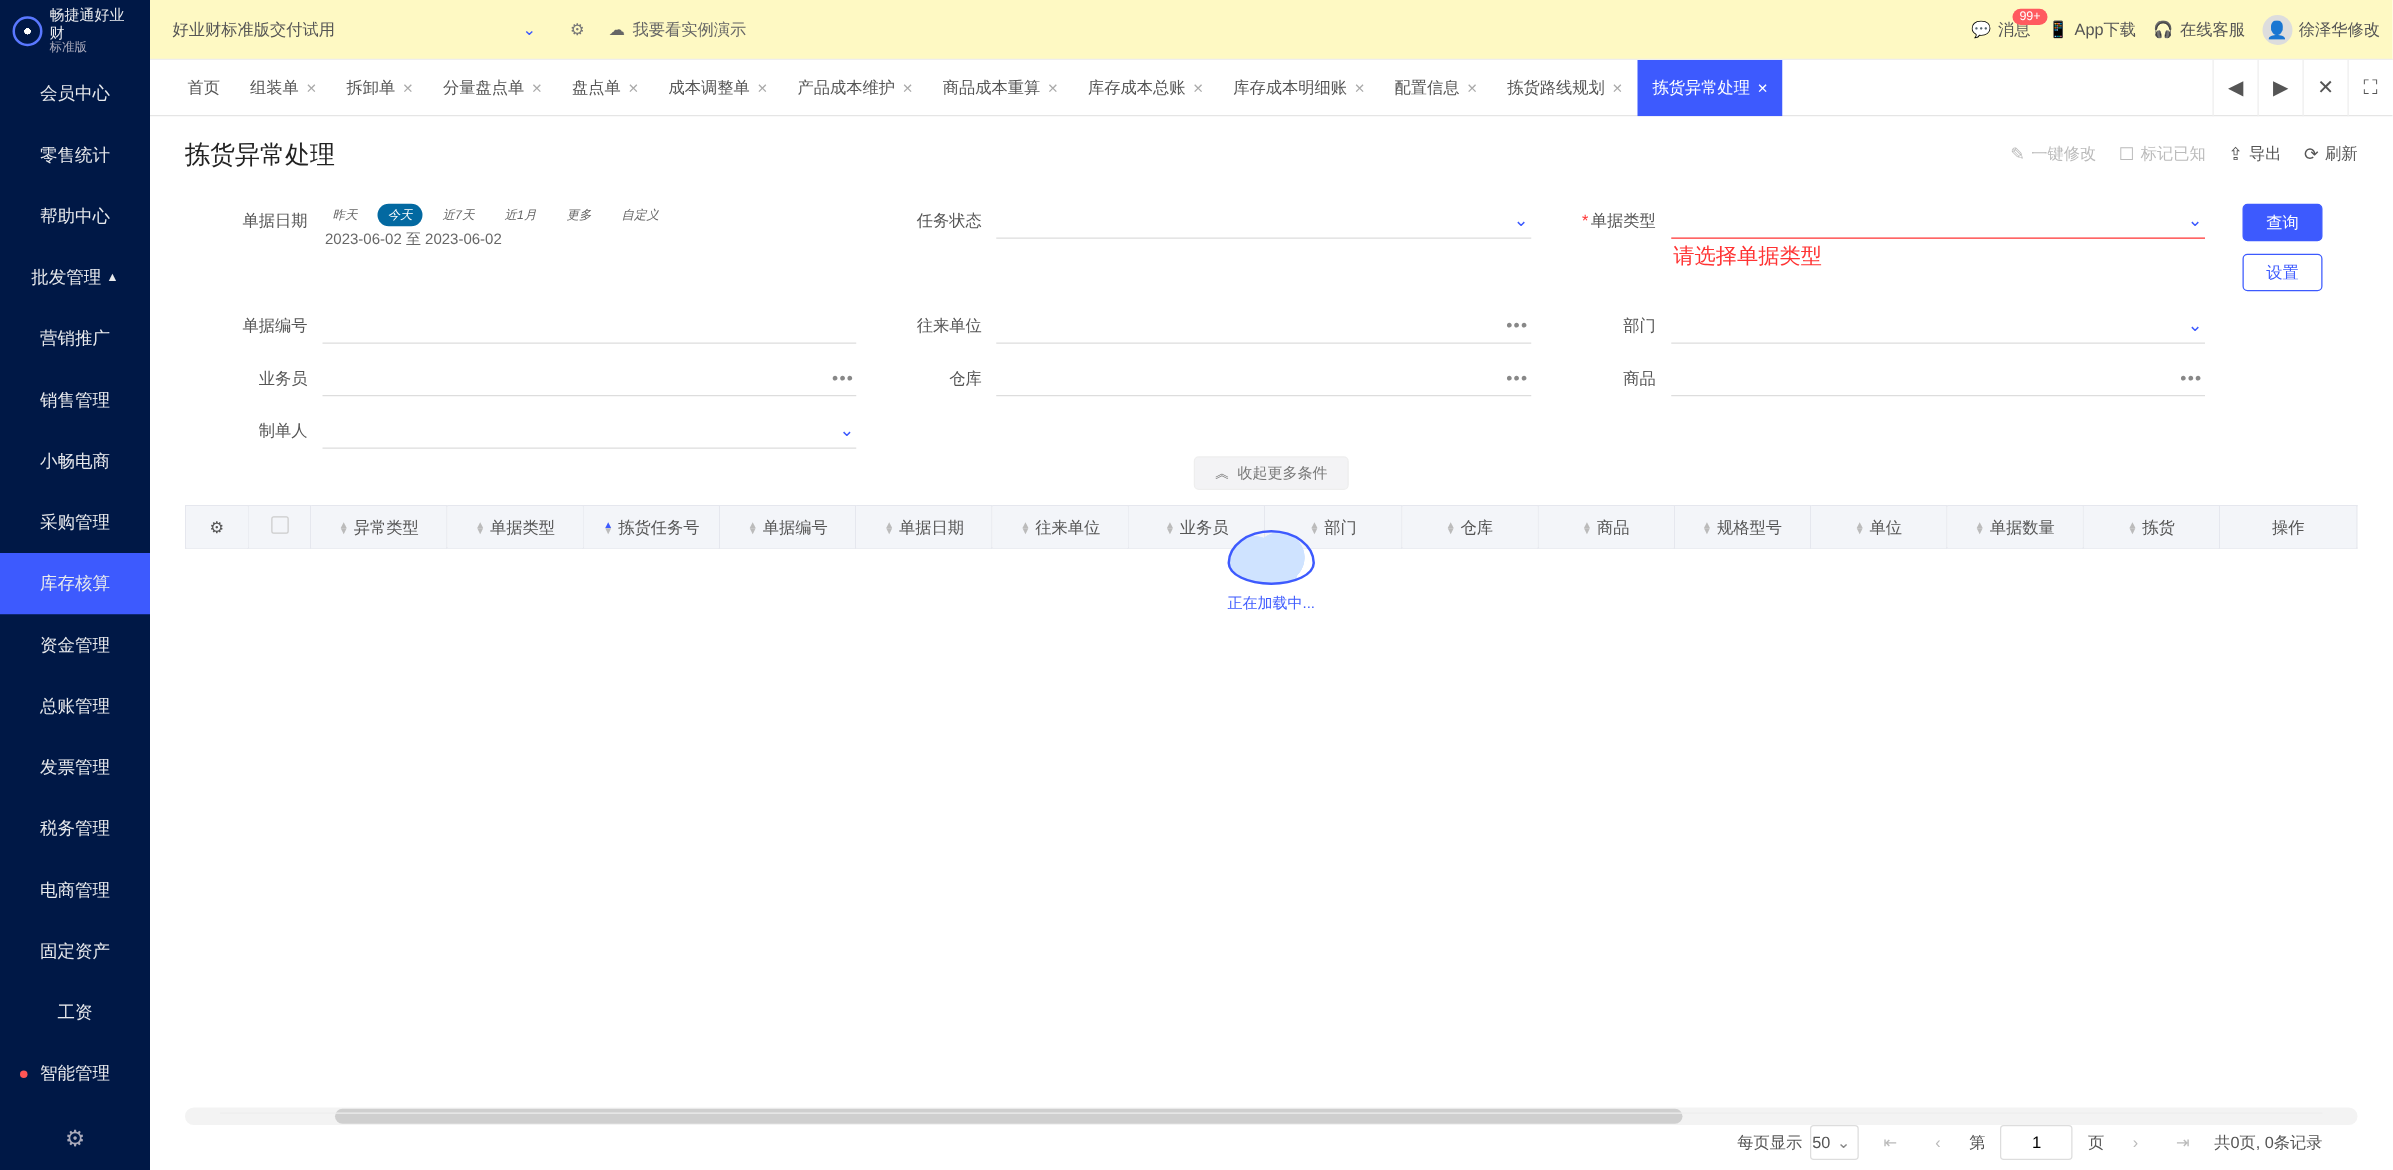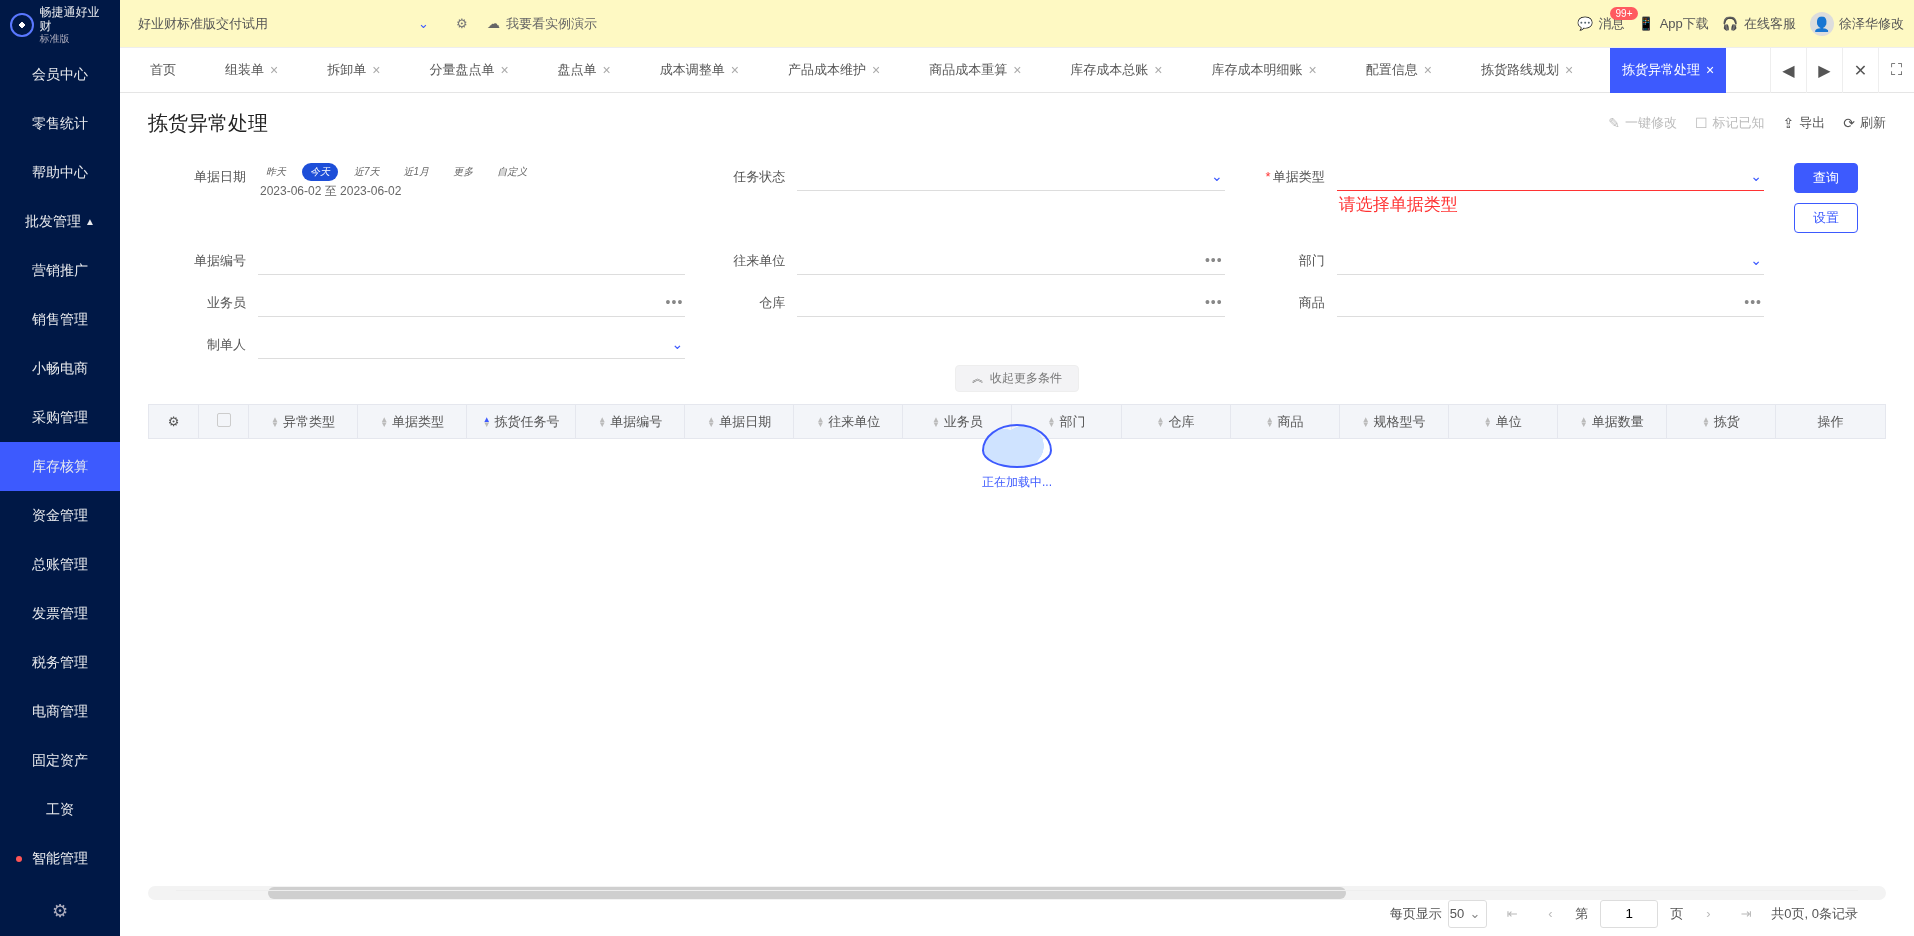--- a/index.html
+++ b/index.html
@@ -57,21 +57,21 @@
 .field { display:flex; align-items:flex-start; gap:12px; }
 .f-label { width:70px; text-align:right; color:#555; line-height:28px; font-size:13px; }
 .f-label .req { color:#f33; margin-right:2px; }
 .f-ctrl { flex:1; min-width:0; position:relative; }
 .f-input { width:100%; height:28px; border:0; border-bottom:1px solid #ddd; background:transparent; padding:0 24px 0 2px; font-size:13px; color:#333; outline:none; }
 .f-input.err { border-bottom-color:#f33; }
 .f-suffix { position:absolute; right:2px; top:5px; color:#3d5afe; font-size:14px; pointer-events:none; }
 .f-suffix.dots { color:#888; letter-spacing:1px; }
 .date-opts { display:flex; flex-wrap:wrap; gap:8px; align-items:center; }
 .date-opt { color:#666; cursor:pointer; padding:2px 8px; border-radius:10px; font-size:10px;font-style:italic; }
-.date-opt.active { background:#1d4ed8; color:#fff; }
+.date-opt.active { background:#0369a1; color:#fff; }
 .date-range { width:100%; color:#666; font-size:12px; margin-top:2px; padding-left:2px; }
 .btn-col { display:flex; flex-direction:column; gap:10px; align-items:center; }
 .btn { padding:5px 18px; border-radius:4px; border:1px solid #3d5afe; background:#3d5afe; color:#fff; cursor:pointer; font-size:13px; }
 .btn.ghost { background:#fff; color:#3d5afe; }
 .err-msg { color:#f33; font-size:17px; position:absolute; left:2px; top:30px; }
 .collapse-bar { text-align:center; padding:6px 0 8px; }
 .collapse-btn { display:inline-flex; align-items:center; gap:6px; background:#f3f3f5; border:1px solid #eee; border-radius:4px; padding:4px 16px; color:#777; cursor:pointer; font-size:12px; }
 
 
 .table-wrap { flex:1; margin:4px 28px 0; position:relative; min-height:0; }
@@ -193,21 +193,21 @@
       <span>🎧</span>
       <span>在线客服</span>
     </div>
     <div class="tb-btn">
       <span class="avatar">👤</span>
       <span>徐泽华修改</span>
     </div>
   </div>
 
   <div class="tabs-row">
-    <div id="tabs-holder" style="display:flex;min-width:0;overflow:hidden;gap:25px;">
+    <div id="tabs-holder" style="display:flex;min-width:0;overflow:hidden;">
           <div class="tab">
             <span>首页</span>
           </div>
           <div class="tab">
             <span>组装单</span>
             <span class="close">×</span>
           </div>
           <div class="tab">
             <span>拆卸单</span>
             <span class="close">×</span>

